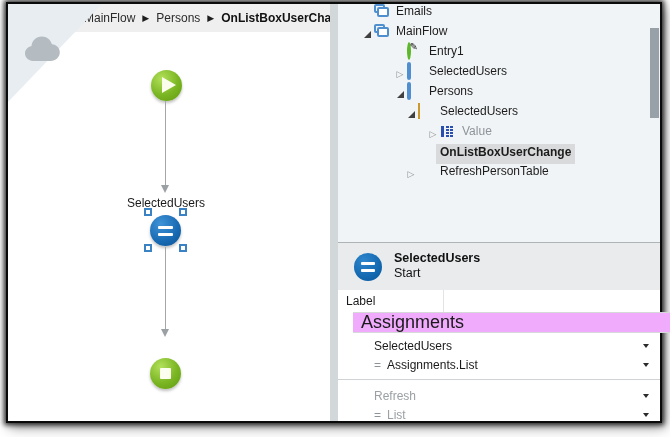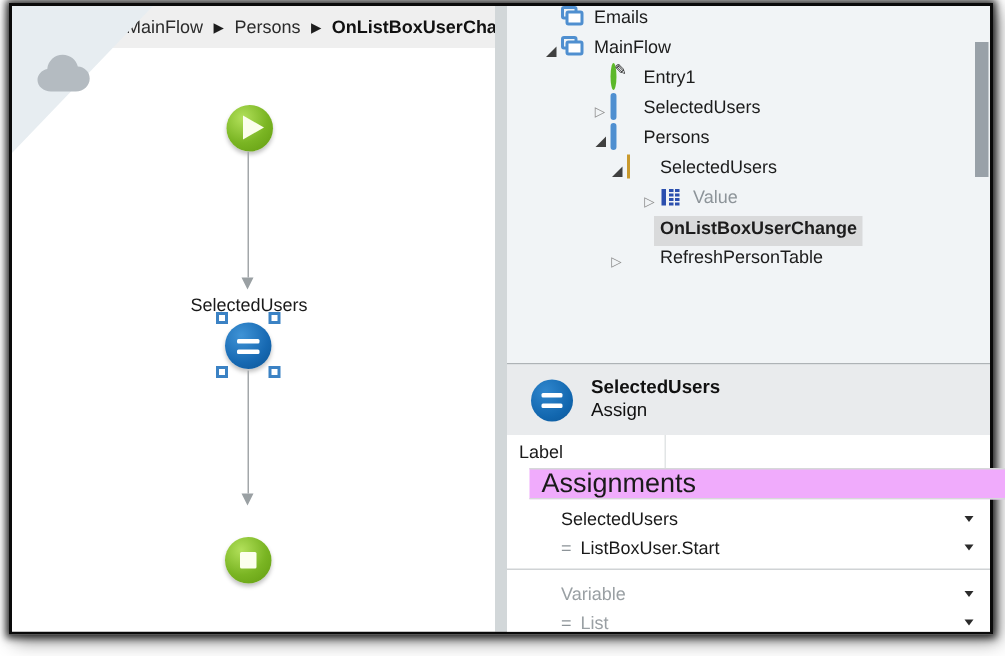--- a/index.html
+++ b/index.html
@@ -205,47 +205,47 @@
       <div class="scrollbar"></div>
     </div>
 
     <div class="props-header">
       <div class="assign-badge">
         <div class="eq-bar b1" style="left:7px;width:14px;"></div>
         <div class="eq-bar b2" style="left:7px;width:14px;"></div>
       </div>
       <div class="props-title">
         <span class="t">SelectedUsers</span>
-        <span class="s">Assign</span>
+        <span class="s">Start</span>
       </div>
     </div>
 
     <div class="label-row">
       <span class="cap">Label</span>
       <span class="vsep"></span>
       <input value="" style="">
     </div>
 
     <div class="section-row">
       <span>Assignments</span>
     </div>
 
     <div class="assign-rows">
       <div class="arow">
         <span>SelectedUsers</span>
         <span class="caret"></span>
       </div>
       <div class="arow">
         <span class="eq">=</span>
-        <span>ListBoxUser.Start</span>
+        <span>Assignments.List</span>
         <span class="caret"></span>
       </div>
       <div class="group-sep"></div>
       <div class="arow muted">
-        <span>Variable</span>
+        <span>Refresh</span>
         <span class="caret"></span>
       </div>
       <div class="arow muted">
         <span class="eq">=</span>
         <span>List</span>
         <span class="caret"></span>
       </div>
     </div>
 
   </div>

